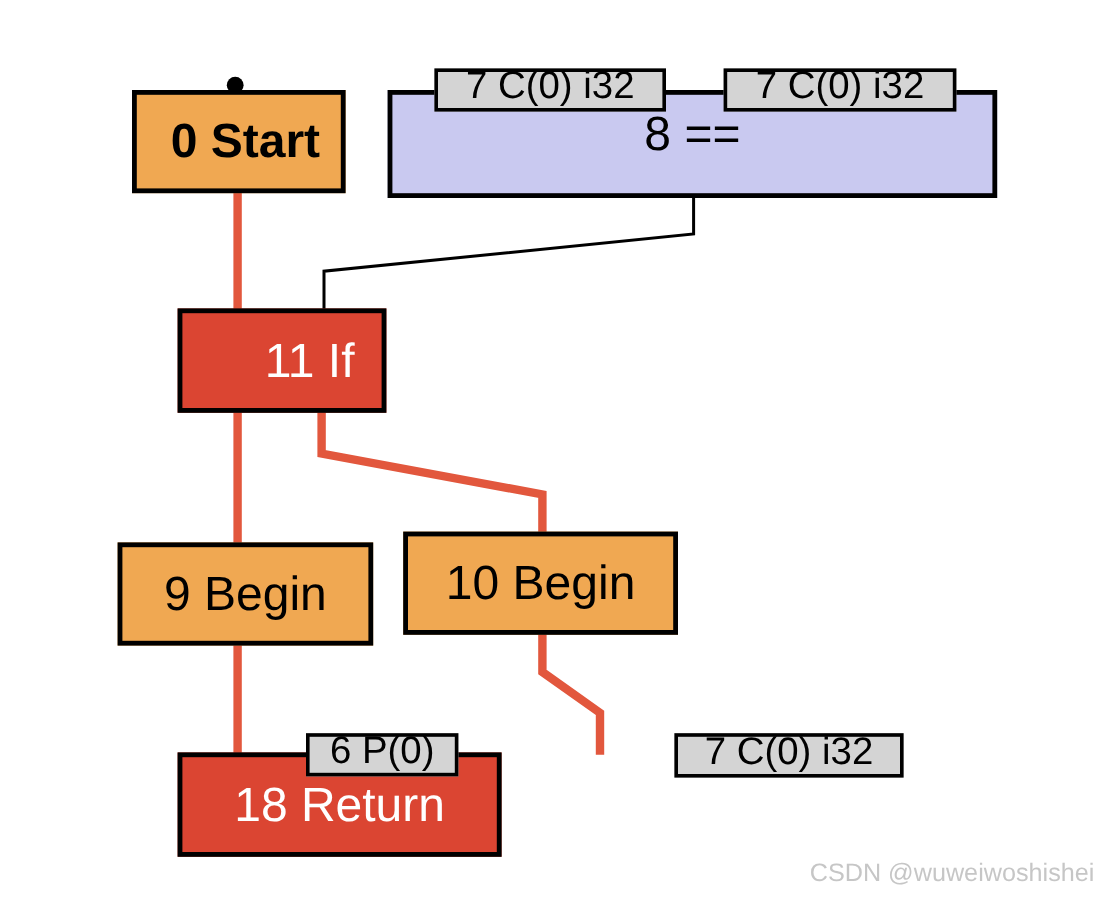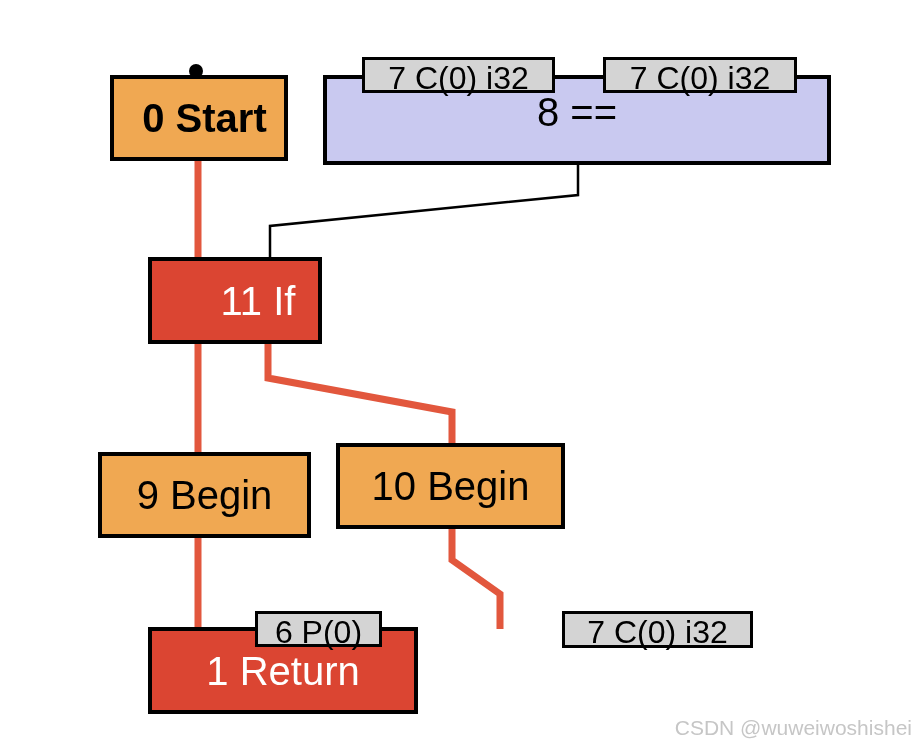--- a/index.html
+++ b/index.html
@@ -49,21 +49,21 @@
   .node--eq {
     align-items: flex-start;
     padding-top: 10px;
   }
   .port {
     position: absolute;
     box-sizing: border-box;
     border: 3px solid #000000;
     background: var(--port-label-fill, #D4D4D4);
     display: flex;
-    align-items: flex-start;
+    align-items: flex-end;
     justify-content: center;
     font-size: 32px;
     color: #000000;
     z-index: 3;
     white-space: nowrap;
   }
   .entry-dot {
     position: absolute;
     left: 189px; top: 64px;
     width: 14px; height: 14px;
@@ -128,21 +128,21 @@
 
   <div class="node node--orange n-begin9">
     <span>9 Begin</span>
   </div>
 
   <div class="node node--orange n-begin10">
     <span>10 Begin</span>
   </div>
 
   <div class="node node--red n-return13">
-    <span>1 Return</span>
+    <span>18 Return</span>
   </div>
   <div class="port p-return13">
     <span>6 P(0)</span>
   </div>
 
   <div class="port p-return12">
     <span>7 C(0) i32</span>
   </div>
 
   <div class="watermark">CSDN @wuweiwoshishei</div>

